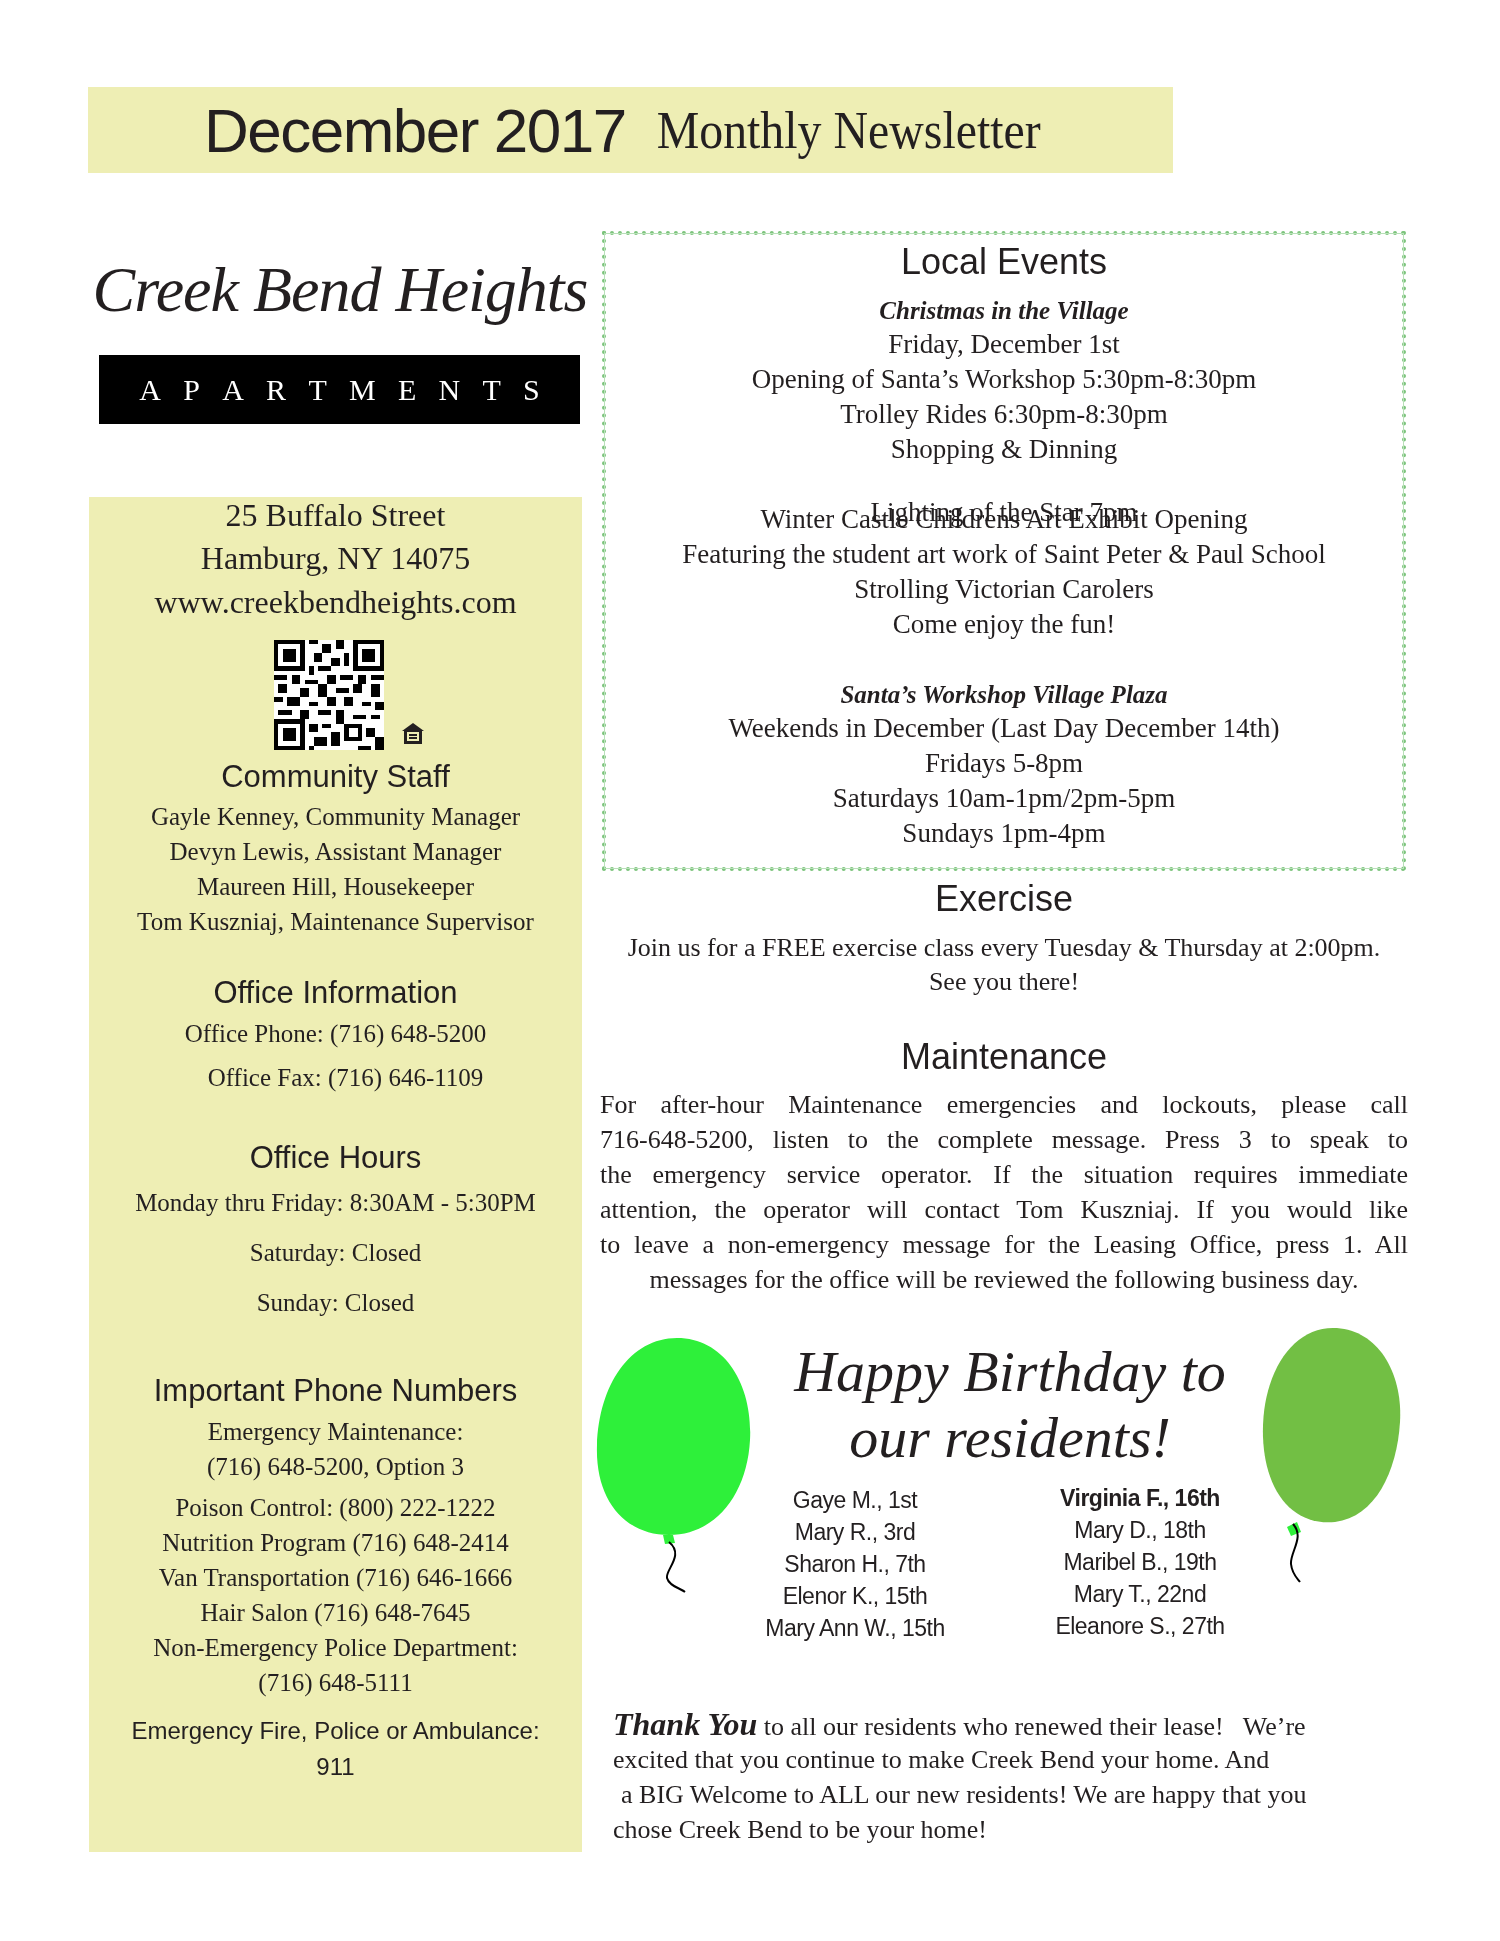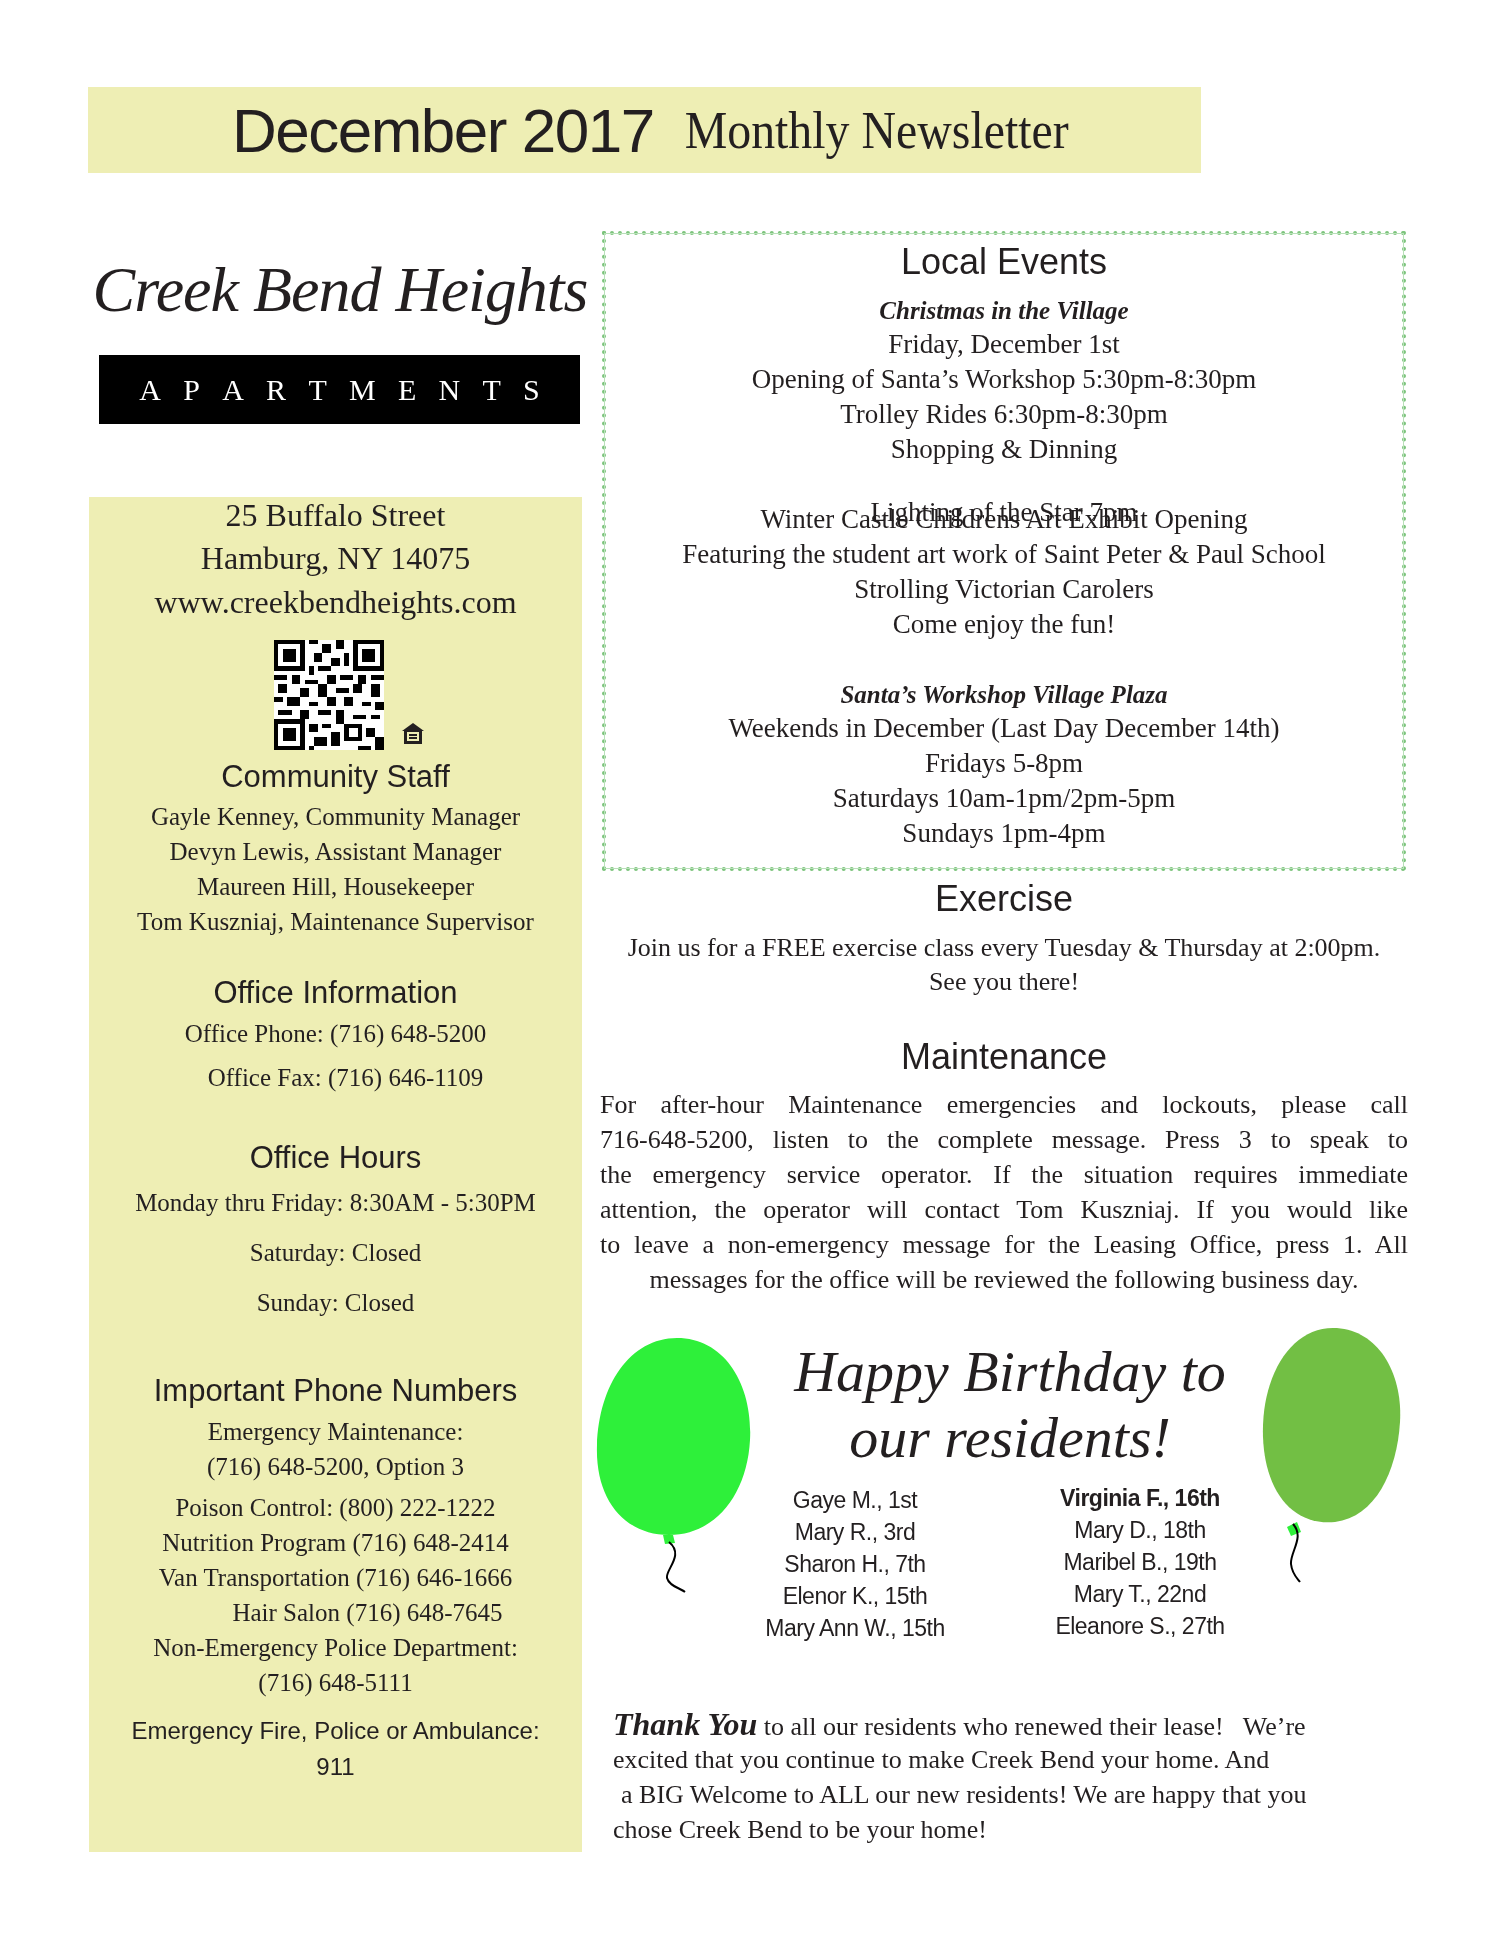--- a/index.html
+++ b/index.html
@@ -7,21 +7,21 @@
       width: 1500px; height: 1941px; background: #ffffff; position: relative;
       font-family: "Liberation Serif", "DejaVu Serif", serif; color: #231f20;
       overflow: hidden;
     }
     .abs { position: absolute; }
     .sans { font-family: "Liberation Sans", "DejaVu Sans", sans-serif; }
 
     
     #header {
       left: 88px; top: 87px; width: 1085px; height: 86px; background: #eeeeb4;
-      display: flex; align-items: center; justify-content: center; padding-left: 28px;
+      display: flex; align-items: center; justify-content: center;
     }
     #header .big { font-family: "Liberation Sans", sans-serif; font-size: 62px; letter-spacing: -1.5px; }
     #header .small { font-family: "Liberation Serif", serif; font-size: 52px; margin-left: 14px; transform: scaleX(0.92); display:inline-block; }
 
     
     #logo-script {
       left: 92px; top: 240px; width: 496px; height: 100px;
       font-family: "Liberation Serif", serif; font-style: italic; font-size: 64px;
       text-align: center; letter-spacing: -1px; line-height: 100px;
     }
@@ -176,21 +176,21 @@
   <div class="lp-line lp-body" style="top:692px;">Monday thru Friday: 8:30AM - 5:30PM</div>
   <div class="lp-line lp-body" style="top:742px;">Saturday: Closed</div>
   <div class="lp-line lp-body" style="top:792px;">Sunday: Closed</div>
 
   <div class="lp-line lp-head" style="top:876px;">Important Phone Numbers</div>
   <div class="lp-line lp-body" style="top:921px;">Emergency Maintenance:</div>
   <div class="lp-line lp-body" style="top:956px;">(716) 648-5200, Option 3</div>
   <div class="lp-line lp-body" style="top:997px;">Poison Control: (800) 222-1222</div>
   <div class="lp-line lp-body" style="top:1032px;">Nutrition Program (716) 648-2414</div>
   <div class="lp-line lp-body" style="top:1067px;">Van Transportation (716) 646-1666</div>
-  <div class="lp-line lp-body" style="top:1102px;padding-left:32px;">Hair Salon (716) 648-7645</div>
+  <div class="lp-line lp-body" style="top:1102px;">Hair Salon (716) 648-7645</div>
   <div class="lp-line lp-body" style="top:1137px;">Non-Emergency Police Department:</div>
   <div class="lp-line lp-body" style="top:1172px;">(716) 648-5111</div>
   <div class="lp-line sans" style="top:1220px; font-size:24px;">Emergency Fire, Police or Ambulance:</div>
   <div class="lp-line sans" style="top:1256px; font-size:24px;">911</div>
 </div>
 
 <div id="events-box" class="abs">
   <div class="ev-line ev-title" style="top:6px;">Local Events</div>
   <div class="ev-line ev-sub" style="top:62px;">Christmas in the Village</div>
   <div class="ev-line" style="top:94px;">Friday, December 1st</div>

